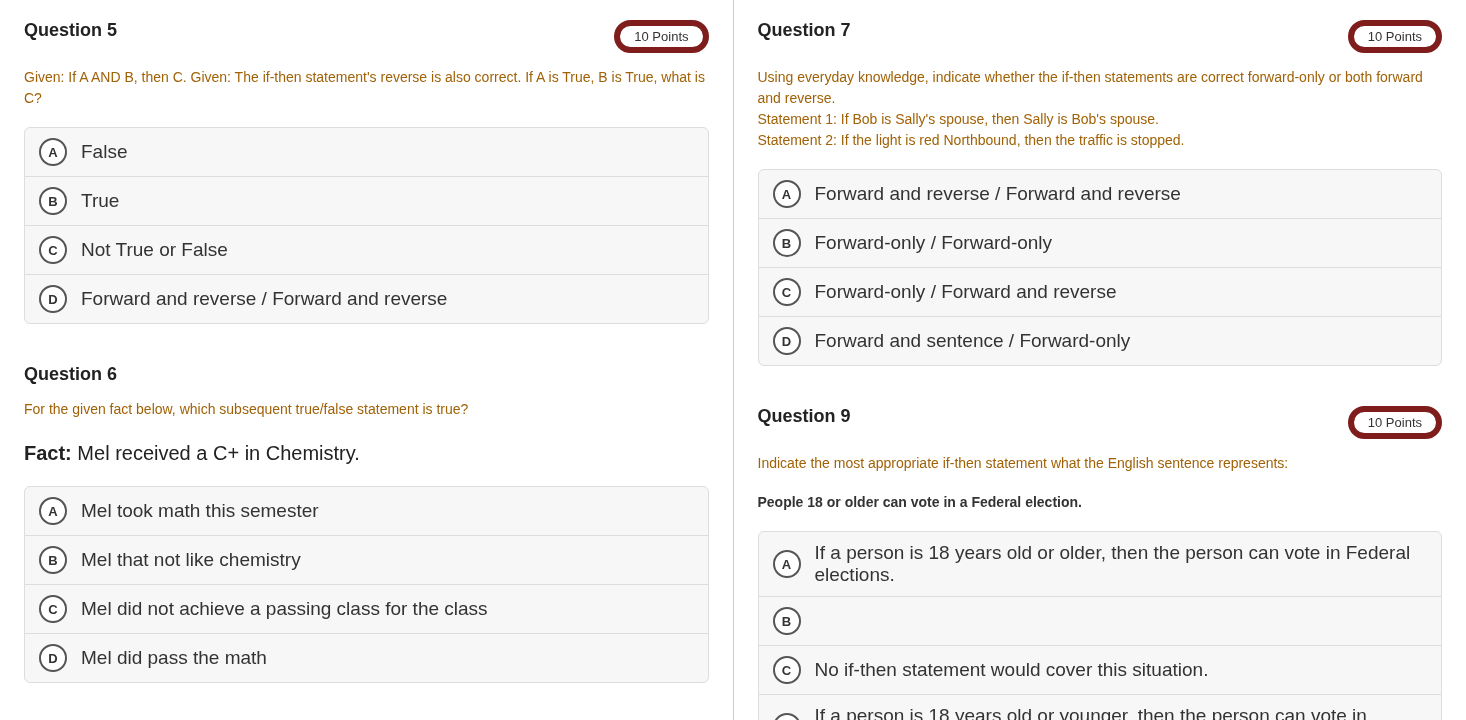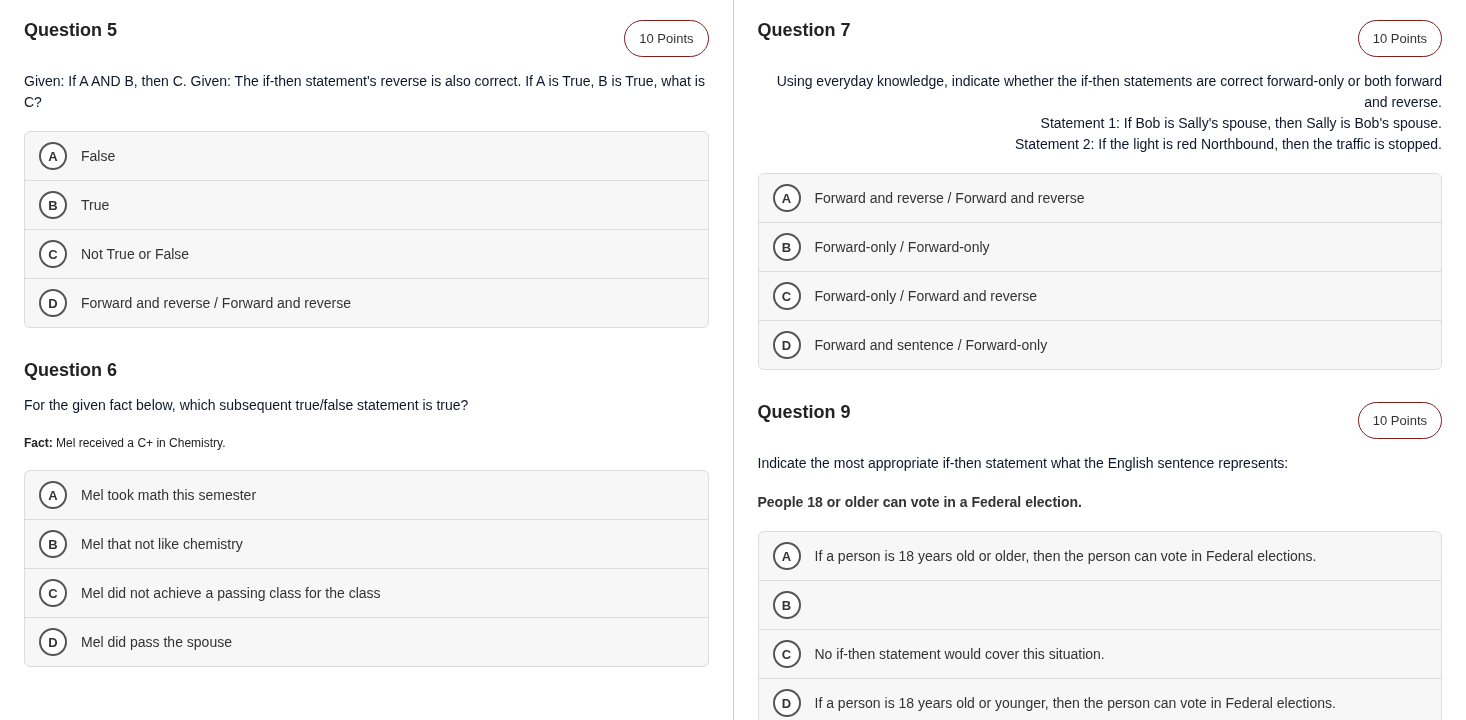--- a/index.html
+++ b/index.html
@@ -25,36 +25,36 @@
       display: flex;
       justify-content: space-between;
       align-items: flex-start;
       margin-bottom: 14px;
     }
     .question-title {
       font-size: 18px;
       font-weight: bold;
     }
     .points-badge {
-      border: 1px solid #7f1d1d;
+      border: 6px solid #7f1d1d;
       border-radius: 20px;
-      padding: 10px 14px;
+      padding: 3px 14px;
       font-size: 13px;
       color: #333;
       white-space: nowrap;
     }
     .question-body {
       font-size: 14px;
-      color: #0f172a;
+      color: #a16207;
       margin-bottom: 18px;
       line-height: 1.5;
     }
     .fact-line {
       margin-bottom: 18px;
-      font-size: 12px;
+      font-size: 20px;
       line-height: 1.5;
     }
     .fact-line strong {
       font-weight: bold;
     }
     .options-list {
       list-style: none;
       display: flex;
       flex-direction: column;
       gap: 0;
@@ -84,25 +84,25 @@
       align-items: center;
       justify-content: center;
       font-size: 13px;
       font-weight: bold;
       color: #333;
       flex-shrink: 0;
       margin-right: 14px;
       background: #fff;
     }
     .option-text {
-      font-size: 14px;
+      font-size: 19px;
       color: #333;
     }
     .question-section {
-      margin-bottom: 32px;
+      margin-bottom: 40px;
     }
     .sentence-line {
       font-size: 14px;
       color: #333;
       margin-bottom: 18px;
       line-height: 1.5;
       font-weight: bold;
     }
   </style>
 </head>
@@ -152,37 +152,37 @@
       <li class="option-item">
         <div class="option-circle">B</div>
         <span class="option-text">Mel that not like chemistry</span>
       </li>
       <li class="option-item">
         <div class="option-circle">C</div>
         <span class="option-text">Mel did not achieve a passing class for the class</span>
       </li>
       <li class="option-item">
         <div class="option-circle">D</div>
-        <span class="option-text">Mel did pass the spouse</span>
+        <span class="option-text">Mel did pass the math</span>
       </li>
     </ul>
   </div>
 
 </div>
 
 <div class="divider"></div>
 
 <div class="column">
 
   <div class="question-section">
     <div class="question-header">
       <span class="question-title">Question 7</span>
       <span class="points-badge">10 Points</span>
     </div>
-    <div class="question-body" style="white-space: pre-line; text-align: right;">Using everyday knowledge, indicate whether the if-then statements are correct forward-only or both forward and reverse.
+    <div class="question-body" style="white-space: pre-line;">Using everyday knowledge, indicate whether the if-then statements are correct forward-only or both forward and reverse.
 Statement 1: If Bob is Sally's spouse, then Sally is Bob's spouse.
 Statement 2: If the light is red Northbound, then the traffic is stopped.</div>
     <ul class="options-list">
       <li class="option-item">
         <div class="option-circle">A</div>
         <span class="option-text">Forward and reverse / Forward and reverse</span>
       </li>
       <li class="option-item">
         <div class="option-circle">B</div>
         <span class="option-text">Forward-only / Forward-only</span>

